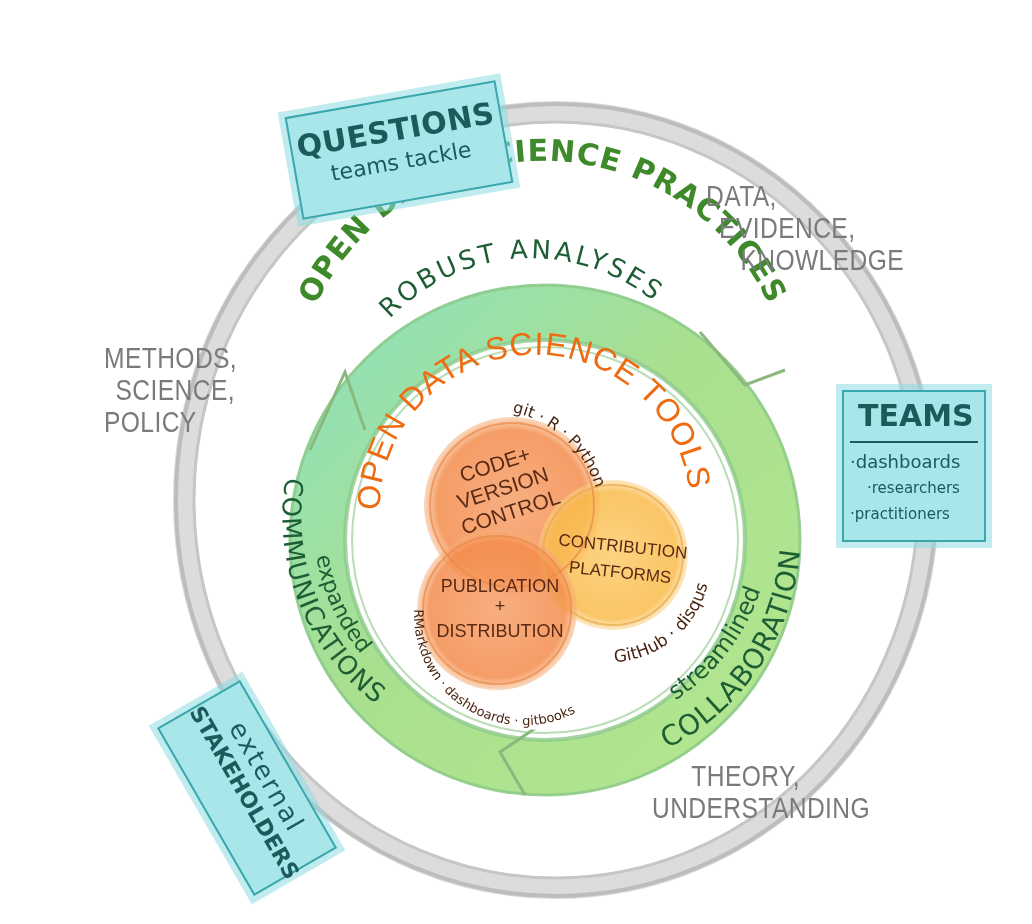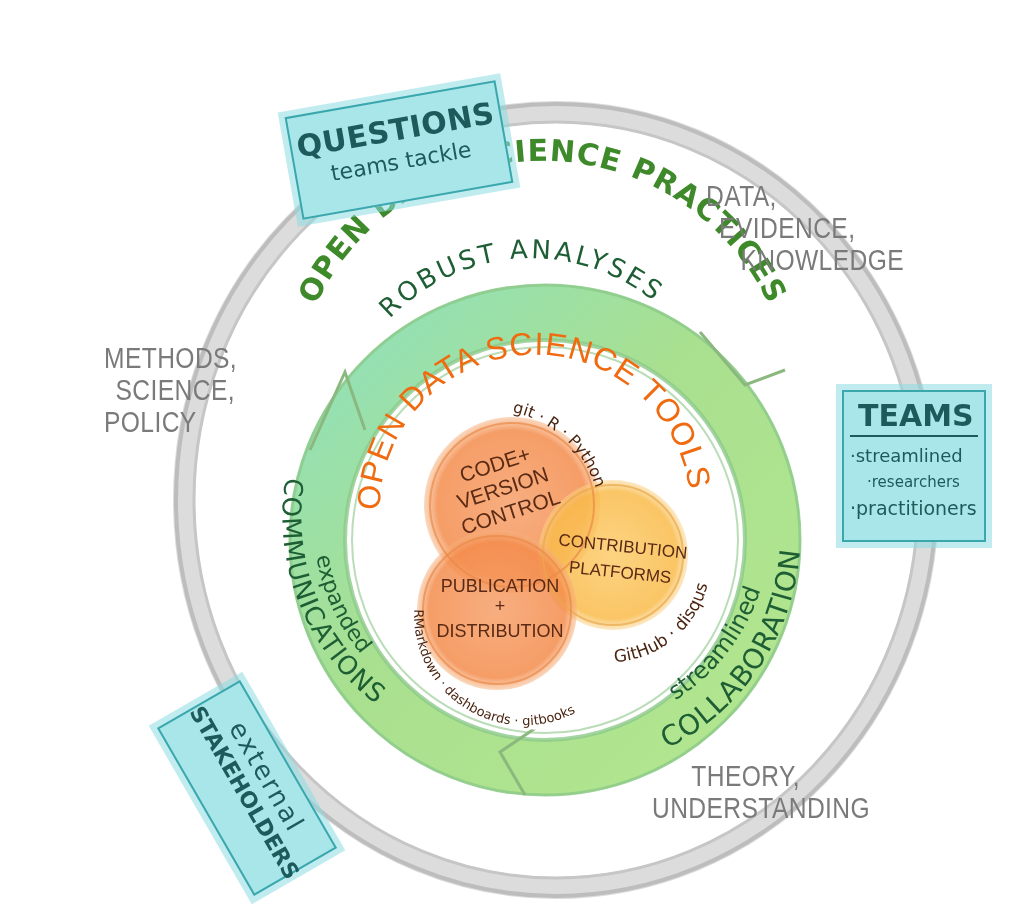--- a/index.html
+++ b/index.html
@@ -150,24 +150,24 @@
   <div style="padding-left:48px;">THEORY,</div>
   <div>UNDERSTANDING</div>
 </div>
 
 <div class="cyan-box" style="left:292px; top:98px; width:210px; height:100px; transform:rotate(-10deg);">
   <div style="font-size:30px; font-weight:bold; text-align:center; margin-top:12px; letter-spacing:0.5px;">QUESTIONS</div>
   <div style="font-size:22px; text-align:center; margin-top:2px;">teams tackle</div>
 </div>
 
 <div class="cyan-box" style="left:842px; top:390px; width:140px; height:148px;">
-  <div style="font-size:30px; font-weight:bold; padding:6px 0 2px 8px; border-bottom:2px solid #1d5a5c; margin:0 6px;">TEAMS</div>
+  <div style="font-size:30px; font-weight:bold; padding:6px 0 8px 8px; border-bottom:2px solid #1d5a5c; margin:0 6px;">TEAMS</div>
   <div style="font-size:18px; padding:6px 0 0 6px; line-height:26px;">
-    <div>·streamlined</div>
+    <div>·dashboards</div>
     <div style="font-size:15px;margin-left:17px;">·researchers</div>
-    <div style="font-size:19px;">·practitioners</div>
+    <div style="font-size:15px;">·practitioners</div>
   </div>
 </div>
 
 <div class="cyan-box" style="left:150px; top:740px; width:190px; height:92px; transform:rotate(60deg);">
   <div style="font-size:26px; text-align:center; margin-top:8px; letter-spacing:2px;">external</div>
   <div style="font-size:22px; font-weight:bold; text-align:center; margin-top:0px;">STAKEHOLDERS</div>
 </div>
 
 </body></html>

